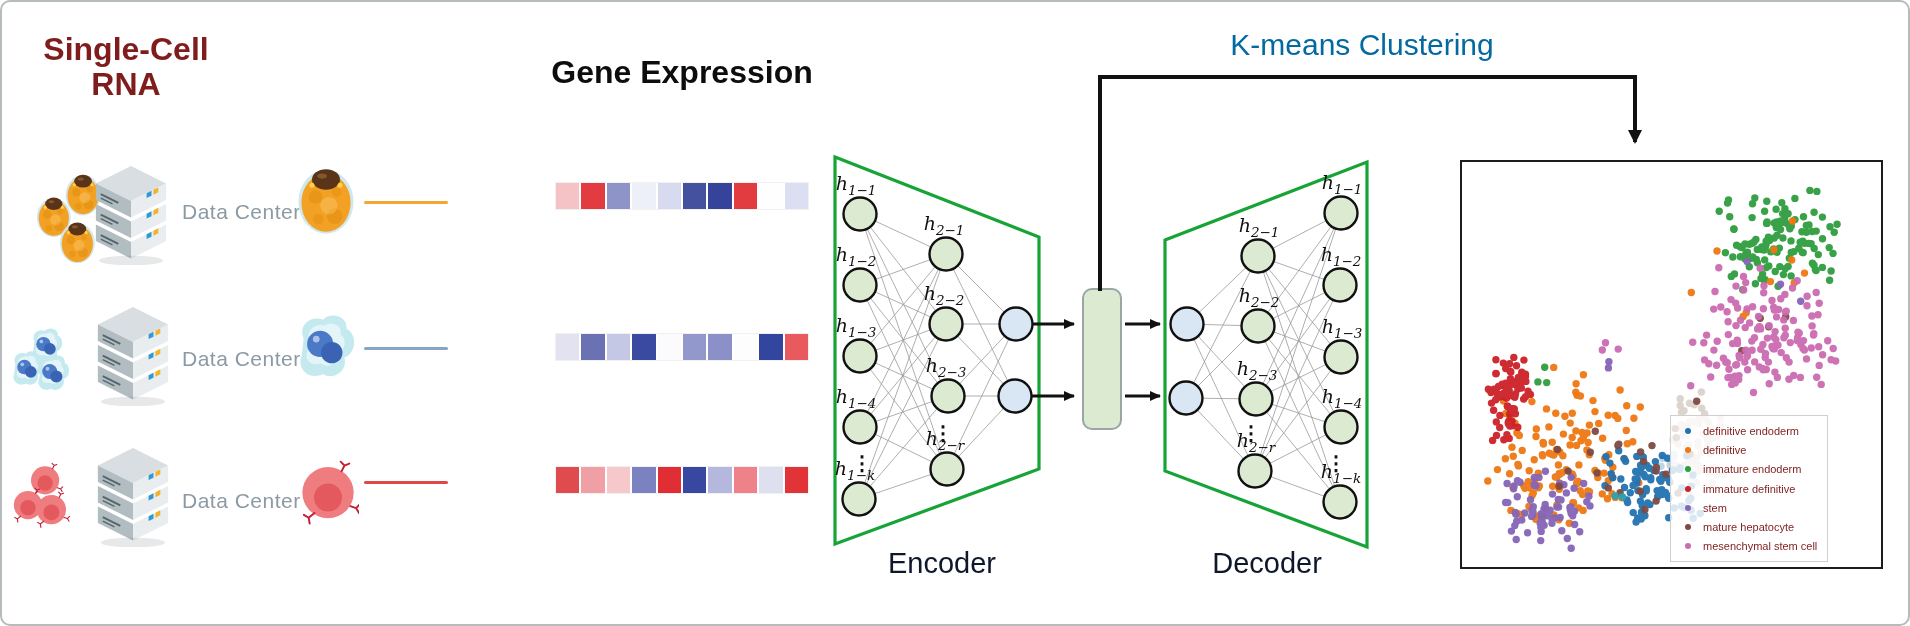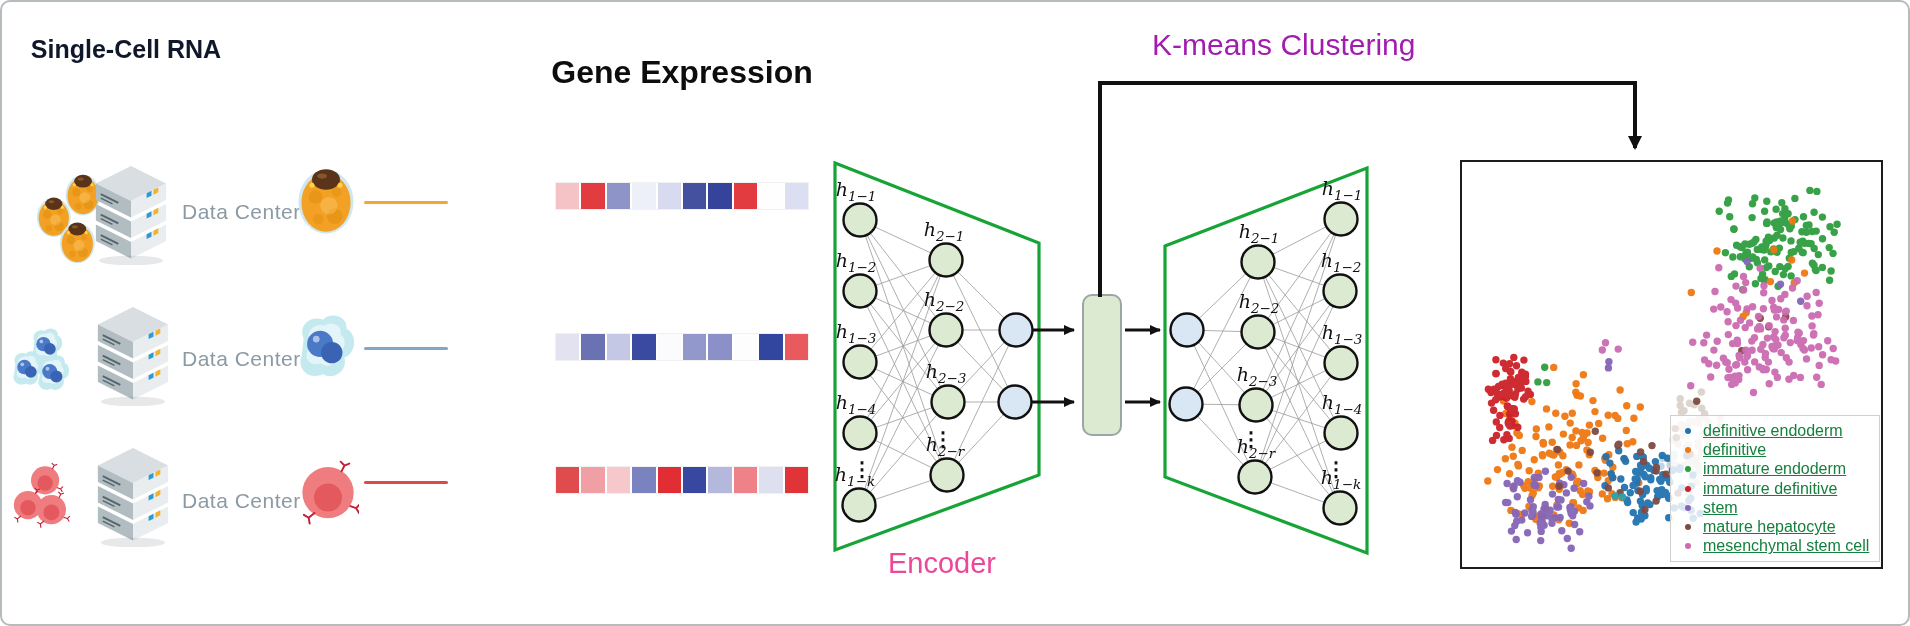--- a/index.html
+++ b/index.html
@@ -1,35 +1,35 @@
 <!DOCTYPE html>
 <html><head>
 <meta charset="utf-8">
 <style>
   html,body{margin:0;padding:0;background:#fff;}
   .canvas{position:relative;width:1906px;height:622px;border:2px solid #b6bbbe;border-radius:10px;
           background:#fff;font-family:"Liberation Sans",sans-serif;overflow:hidden;}
   .abs{position:absolute;}
-  .sc-title{position:absolute;font-weight:bold;font-size:25px;line-height:35px;color:#0f172a;text-align:center;}
+  .sc-title{position:absolute;font-weight:bold;font-size:32px;line-height:35px;color:#7f1d1d;text-align:center;}
   .ge-title{position:absolute;font-weight:bold;font-size:32px;color:#0d0d0d;text-align:center;}
   .dc-label{position:absolute;font-size:21px;color:#8c9aa4;letter-spacing:.5px;white-space:nowrap;}
-  .big-label{position:absolute;font-size:29px;color:#ec4899;text-align:center;}
-  .km-title{position:absolute;font-size:30px;color:#a21caf;text-align:left;}
+  .big-label{position:absolute;font-size:29px;color:#0f172a;text-align:center;}
+  .km-title{position:absolute;font-size:30px;color:#0369a1;text-align:center;}
   .strip{position:absolute;display:flex;gap:2px;height:26px;width:252px;background:#fff;
          box-shadow:0 0 0 1px #f1f1f1;}
   .strip .hm-cell{flex:1;}
   .connector{position:absolute;height:2.5px;border-radius:2px;}
   .icon-holder{position:absolute;}
   .scatter-panel{position:absolute;left:1458px;top:158px;width:419px;height:405px;
                  border:2.5px solid #1c1c1c;background:#fff;overflow:hidden;}
   .legend{position:absolute;left:208px;top:253px;background:rgba(255,255,255,.82);
           border:1px solid #cfcfcf;padding:5px 10px 5px 6px;}
   .legend-row{display:flex;align-items:center;height:19.3px;}
   .legend-dot{width:6px;height:6px;border-radius:50%;margin:0 12px 0 8px;flex:0 0 auto;}
-  .legend-label{font-size:16px;color:#15803d;white-space:nowrap;text-decoration:underline;}
+  .legend-label{font-size:11px;color:#7f1d1d;white-space:nowrap;}
 </style>
 </head>
 <body>
 
 <div class="canvas">
 
   <div class="sc-title" style="left:18px;top:30px;width:212px">
     <div>Single-Cell RNA</div>
   </div>
 
@@ -264,21 +264,21 @@
       <div class="hm-cell" style="background: rgb(246, 200, 204);"></div>
       <div class="hm-cell" style="background: rgb(123, 130, 192);"></div>
       <div class="hm-cell" style="background: rgb(224, 46, 52);"></div>
       <div class="hm-cell" style="background: rgb(56, 72, 160);"></div>
       <div class="hm-cell" style="background: rgb(180, 184, 220);"></div>
       <div class="hm-cell" style="background: rgb(238, 130, 136);"></div>
       <div class="hm-cell" style="background: rgb(222, 224, 240);"></div>
       <div class="hm-cell" style="background: rgb(224, 52, 56);"></div>
     </div>
 
-  <div class="abs" id="net-holder" style="left:0;top:8px;width:1906px;height:480px;pointer-events:none"><svg width="1906" height="622" viewBox="0 0 1906 622">
+  <div class="abs" id="net-holder" style="left:0;top:2px;width:1906px;height:480px;pointer-events:none"><svg width="1906" height="622" viewBox="0 0 1906 622">
         <defs>
           <marker id="ah" markerUnits="userSpaceOnUse" markerWidth="13" markerHeight="12" refX="10" refY="5" orient="auto">
             <path d="M0,0 L11,5 L0,10 z" fill="#111"></path>
           </marker>
           <marker id="ah2" markerUnits="userSpaceOnUse" markerWidth="17" markerHeight="16" refX="12" refY="7" orient="auto">
             <path d="M0,0 L14,7 L0,14 z" fill="#111"></path>
           </marker>
         </defs>
         <g stroke="#8f8f8f" stroke-width="0.8" opacity="0.9">
           <line x1="858" y1="210" x2="944" y2="250"></line>
@@ -385,20 +385,21 @@
         <text x="1249" y="436" text-anchor="middle" font-size="20" font-weight="bold" fill="#111">⋮</text>
         <text x="1334" y="466" text-anchor="middle" font-size="20" font-weight="bold" fill="#111">⋮</text>
         <rect x="1081" y="285" width="38" height="140" rx="9" fill="#dcead2" stroke="#9aa5a5" stroke-width="2"></rect>
         <line x1="1031" y1="320" x2="1072" y2="320" stroke="#111" stroke-width="3.2" marker-end="url(#ah)"></line>
         <line x1="1030" y1="392" x2="1072" y2="392" stroke="#111" stroke-width="3.2" marker-end="url(#ah)"></line>
         <line x1="1123" y1="320" x2="1158" y2="320" stroke="#111" stroke-width="3.2" marker-end="url(#ah)"></line>
         <line x1="1123" y1="392" x2="1158" y2="392" stroke="#111" stroke-width="3.2" marker-end="url(#ah)"></line>
         <polyline points="1098,287 1098,73 1633,73 1633,138" fill="none" stroke="#111" stroke-width="4" marker-end="url(#ah2)"></polyline>
       </svg></div>
   <div class="big-label" style="left:835px;top:545px;width:210px">Encoder</div>
+  <div class="big-label" style="left:1160px;top:545px;width:210px">Decoder</div>
   <div class="km-title" style="left:1150px;top:26px;width:420px">K-means Clustering</div>
 
   <div class="scatter-panel">
     <div id="scatter-holder" style="position:absolute;left:0;top:0"><svg width="419" height="405" viewBox="0 0 419 405">
           <g fill="#dbd2cb" opacity="0.95">
             <circle cx="254.5" cy="312.9" r="3.7"></circle>
             <circle cx="219.5" cy="250.2" r="3.7"></circle>
             <circle cx="249.6" cy="272.6" r="3.7"></circle>
             <circle cx="246.6" cy="260.4" r="3.7"></circle>
             <circle cx="222.9" cy="302.8" r="3.7"></circle>

